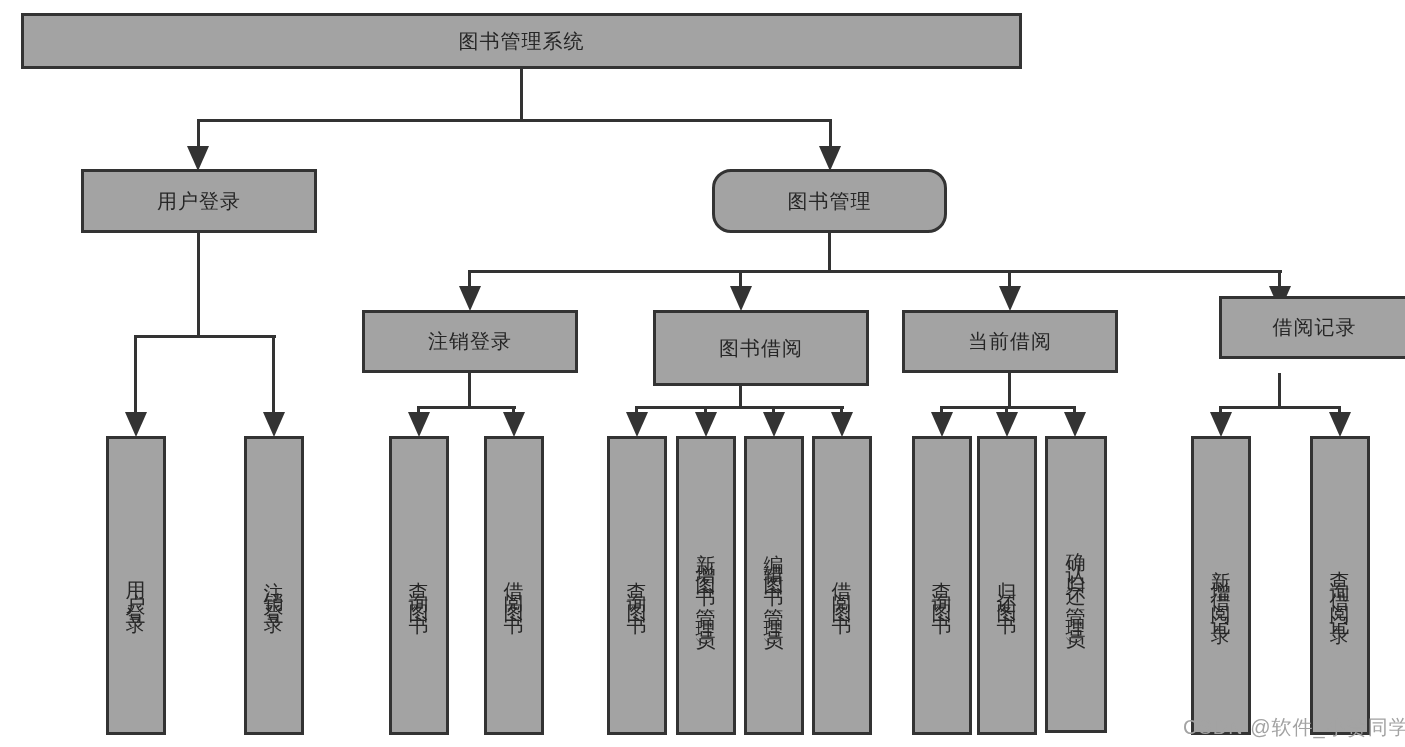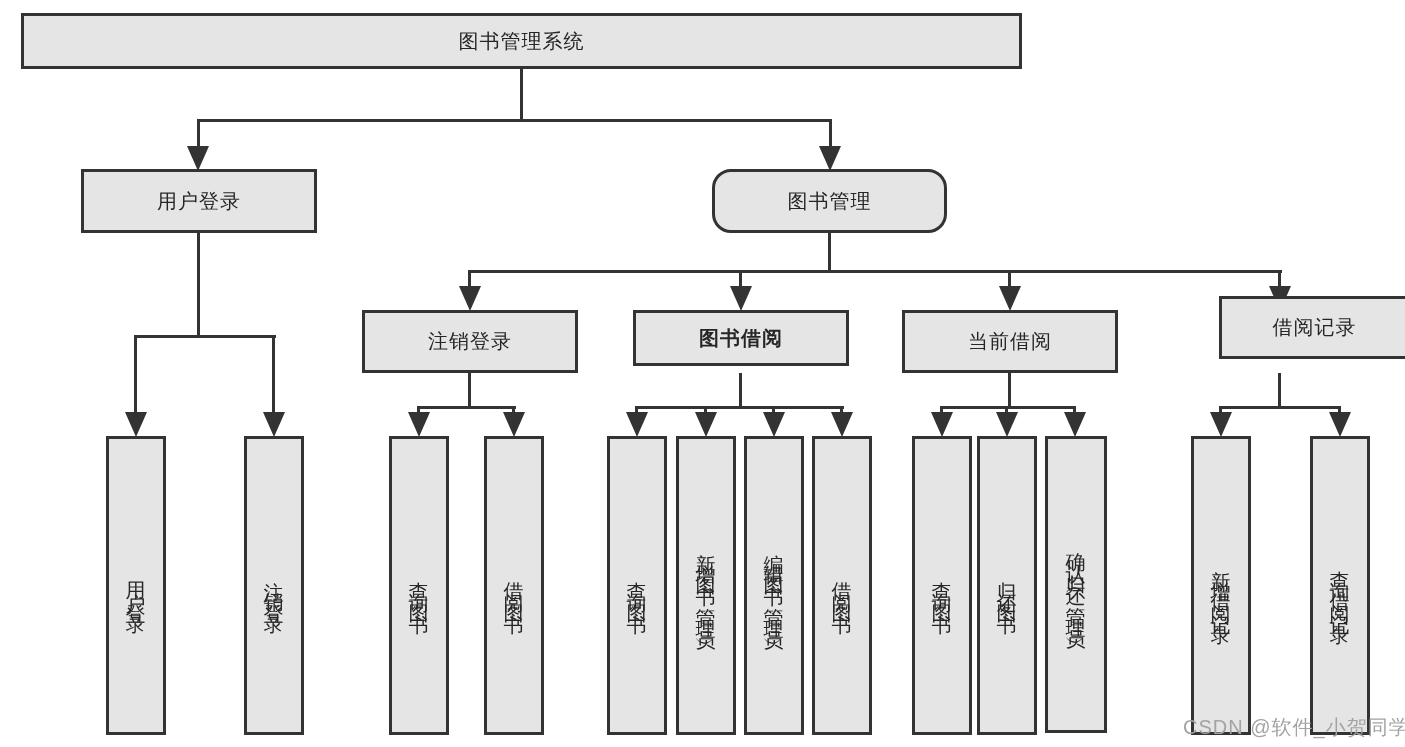--- a/index.html
+++ b/index.html
@@ -7,21 +7,21 @@
     position:relative;
     width:1405px;height:747px;
     background:#ffffff;
     overflow:hidden;
     font-family:"Liberation Sans","DejaVu Sans",sans-serif;
     color:#2b2b2b;
   }
   .node{
     position:absolute;
     box-sizing:border-box;
-    background:#e5e5e5;
+    background:#a3a3a3;
     border:3px solid #333;
     display:flex;
     align-items:center;
     justify-content:center;
     text-align:right;
     font-size:20px;
     letter-spacing:1px;
     color:#262626;
     z-index:2;
   }
@@ -88,21 +88,21 @@
   <div class="line vline" style="left:739px;top:270px;height:18px;"></div>
   <div class="arrow-down" style="left:730px;top:286px;"></div>
   <div class="line vline" style="left:1008px;top:270px;height:18px;"></div>
   <div class="arrow-down" style="left:999px;top:286px;"></div>
   <div class="line vline" style="left:1278px;top:270px;height:18px;"></div>
   <div class="arrow-down" style="left:1269px;top:286px;"></div>
 
   <div class="node" style="left:362px;top:310px;width:216px;height:63px;">
     <span>注销登录</span>
   </div>
-  <div class="node" style="left:633px;top:310px;width:216px;height:56px;font-weight:bold;">
+  <div class="node" style="left:653px;top:310px;width:216px;height:76px;">
     <span>图书借阅</span>
   </div>
   <div class="node" style="left:902px;top:310px;width:216px;height:63px;">
     <span>当前借阅</span>
   </div>
   <div class="node" style="left:1172px;top:296px;width:191px;height:63px;margin-left:47px;">
     <span>借阅记录</span>
   </div>
 
   <div class="line vline" style="left:468px;top:373px;height:35px;"></div>

